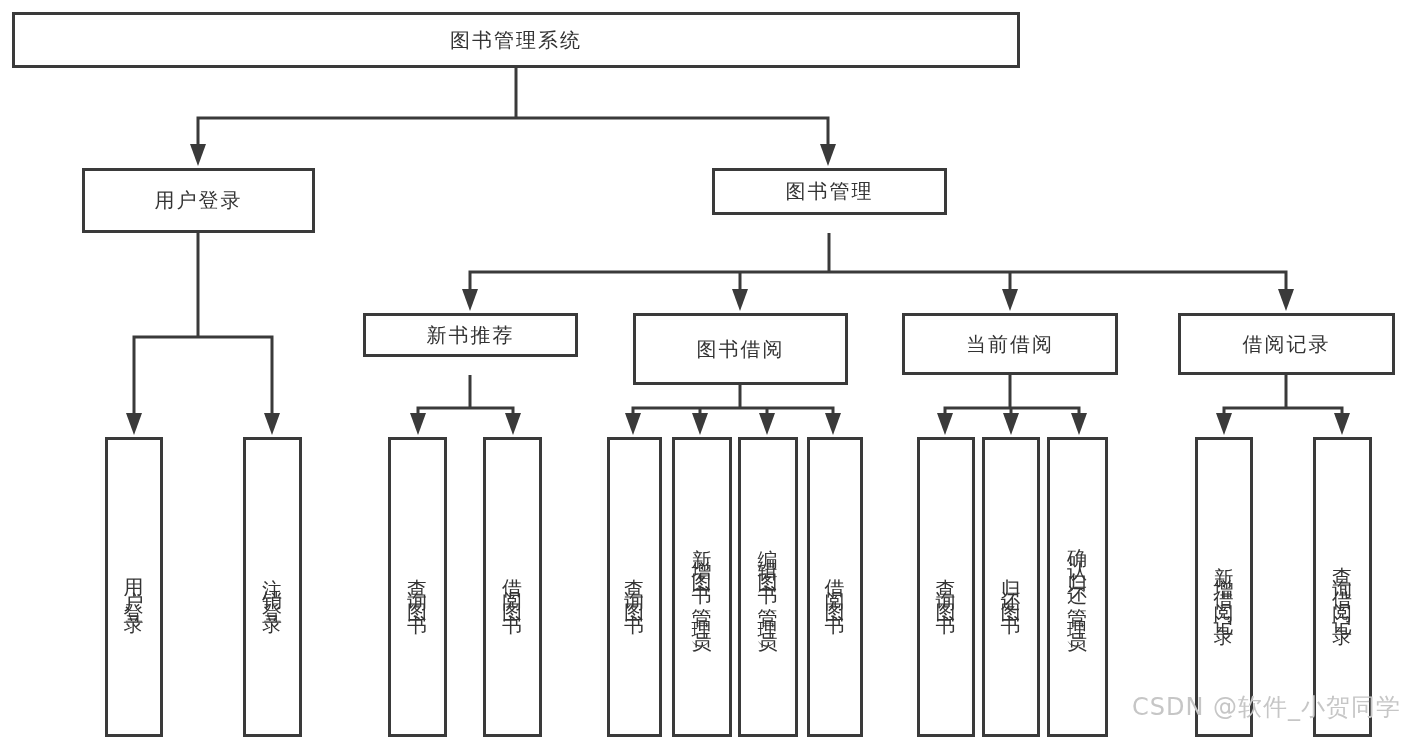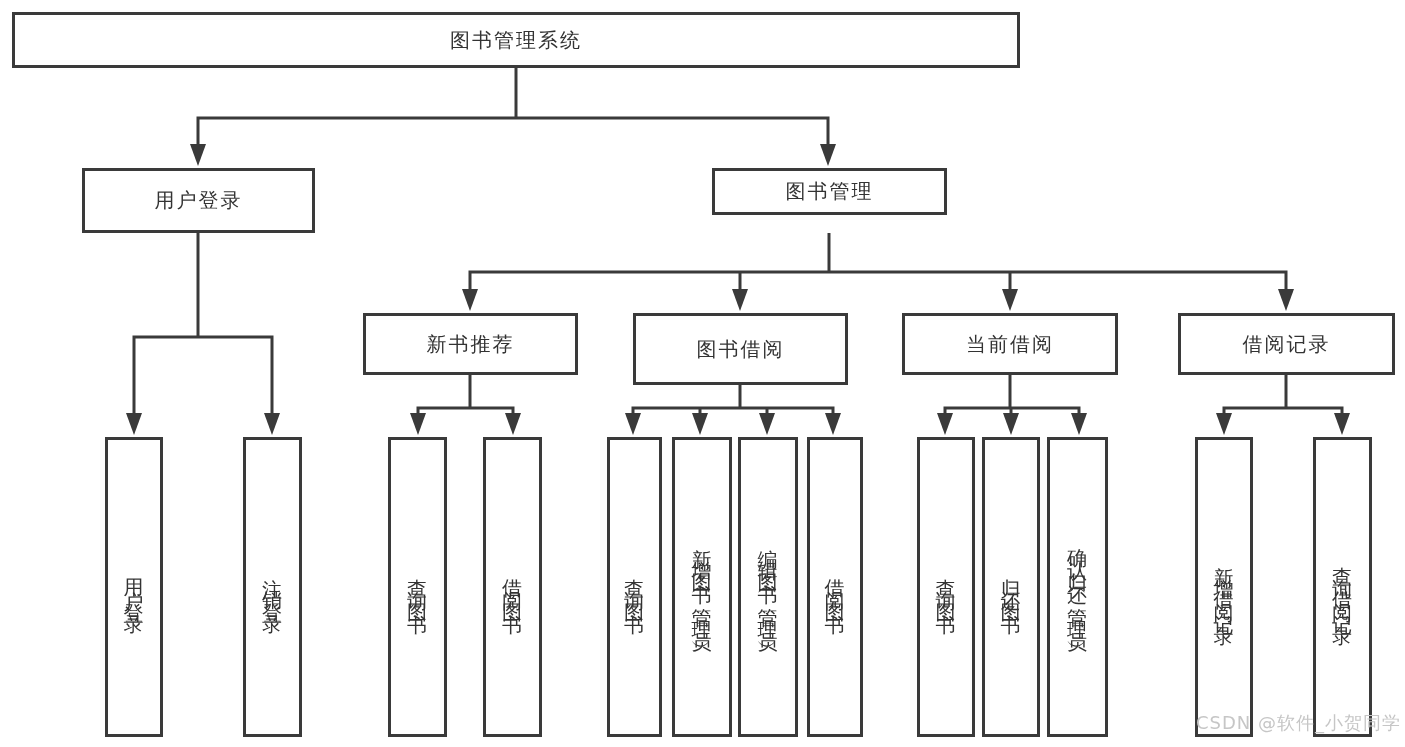--- a/index.html
+++ b/index.html
@@ -17,22 +17,22 @@
   .node{
     position:absolute;box-sizing:border-box;border:3px solid var(--line);
     background:var(--bg);display:flex;align-items:center;justify-content:center;text-align:center;
   }
   .hlabel{font-size:20px;letter-spacing:2px;white-space:nowrap;color:var(--text);}
   .vtext{
     writing-mode:vertical-rl;text-orientation:mixed;
     font-size:20px;letter-spacing:12px;line-height:1;color:var(--text);
   }
   .watermark{
-    position:absolute;right:4px;bottom:12px;z-index:5;
-    font-size:18px;letter-spacing:1px;color:var(--watermark);white-space:nowrap;
+    position:absolute;right:4px;bottom:24px;z-index:5;
+    font-size:24px;letter-spacing:1px;color:var(--watermark);white-space:nowrap;
   }
 </style>
 </head>
 <body>
 
 <div class="canvas">
 
   <svg class="connectors" viewBox="0 0 1405 747" width="1405" height="747">
 
     <path class="connector" d="M516 68 V118"></path>
@@ -85,21 +85,21 @@
     <span class="hlabel">图书管理系统</span>
   </div>
 
   <div class="node" style="left:82px;top:168px;width:233px;height:65px;">
     <span class="hlabel">用户登录</span>
   </div>
   <div class="node" style="left:712px;top:168px;width:235px;height:47px;">
     <span class="hlabel">图书管理</span>
   </div>
 
-  <div class="node" style="left:363px;top:313px;width:215px;height:62px;">
+  <div class="node" style="left:363px;top:313px;width:215px;height:44px;">
     <span class="hlabel">新书推荐</span>
   </div>
   <div class="node" style="left:633px;top:313px;width:215px;height:72px;">
     <span class="hlabel">图书借阅</span>
   </div>
   <div class="node" style="left:902px;top:313px;width:216px;height:62px;">
     <span class="hlabel">当前借阅</span>
   </div>
   <div class="node" style="left:1178px;top:313px;width:217px;height:62px;">
     <span class="hlabel">借阅记录</span>

